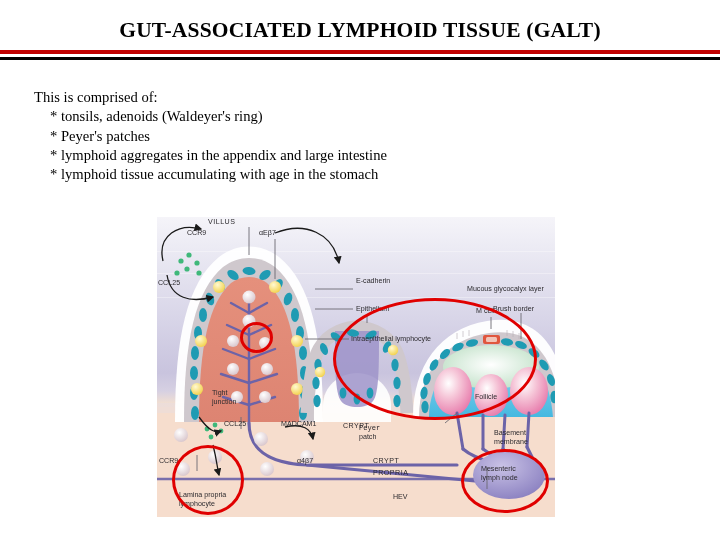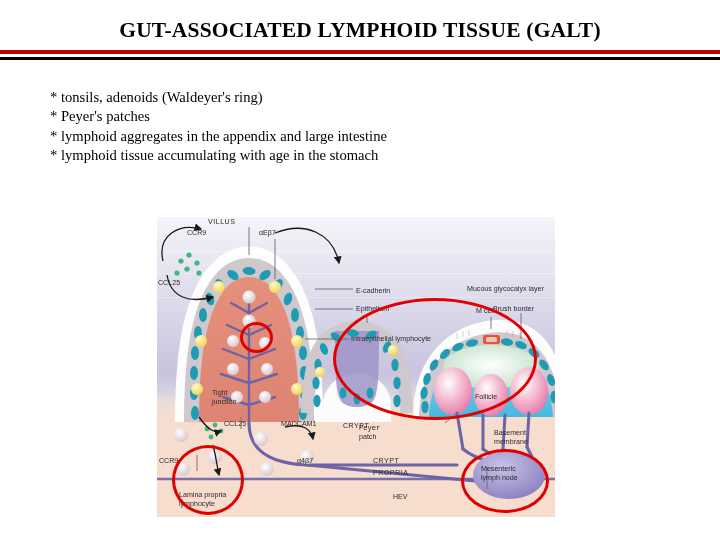--- a/index.html
+++ b/index.html
@@ -64,20 +64,21 @@
 <div class="slide">
 
   <div class="title-wrap">
     <div class="title">GUT-ASSOCIATED LYMPHOID TISSUE (GALT)</div>
   </div>
   <div class="rule-red"></div>
   <div class="rule-white"></div>
   <div class="rule-black"></div>
 
   <div class="body-text">
+    <div class="lead">This is comprised of:</div>
     <div class="bullet">* tonsils, adenoids (Waldeyer's ring)</div>
     <div class="bullet">* Peyer's patches</div>
     <div class="bullet">* lymphoid aggregates in the appendix and large intestine</div>
     <div class="bullet">* lymphoid tissue accumulating with age in the stomach</div>
   </div>
 
   <div class="figure">
 
     <svg width="398" height="300" viewBox="0 0 398 300">
       <defs>
@@ -324,21 +325,21 @@
         <path d="M300,196 L288,206"></path>
         <path d="M330,250 L330,272"></path>
         <path d="M40,238 L40,254"></path>
       </g>
     </svg>
 
     <div class="lbl caps" style="left:51px;top:1px;">VILLUS</div>
     <div class="lbl" style="left:30px;top:12px;">CCR9</div>
     <div class="lbl" style="left:102px;top:12px;">αEβ7</div>
     <div class="lbl" style="left:1px;top:62px;">CCL25</div>
-    <div class="lbl" style="left:199px;top:70px;text-align:center;">E-cadherin</div>
+    <div class="lbl" style="left:199px;top:60px;text-align:center;">E-cadherin</div>
     <div class="lbl" style="left:199px;top:88px;">Epithelium</div>
     <div class="lbl" style="left:194px;top:118px;">Intraepithelial lymphocyte</div>
 
     <div class="lbl" style="left:55px;top:172px;">Tight</div>
     <div class="lbl" style="left:55px;top:181px;">junction</div>
     <div class="lbl" style="left:67px;top:203px;">CCL25</div>
     <div class="lbl" style="left:124px;top:203px;">MADCAM1</div>
     <div class="lbl caps" style="left:186px;top:205px;">CRYPT</div>
     <div class="lbl" style="left:140px;top:240px;">α4β7</div>
     <div class="lbl" style="left:2px;top:240px;">CCR9</div>

